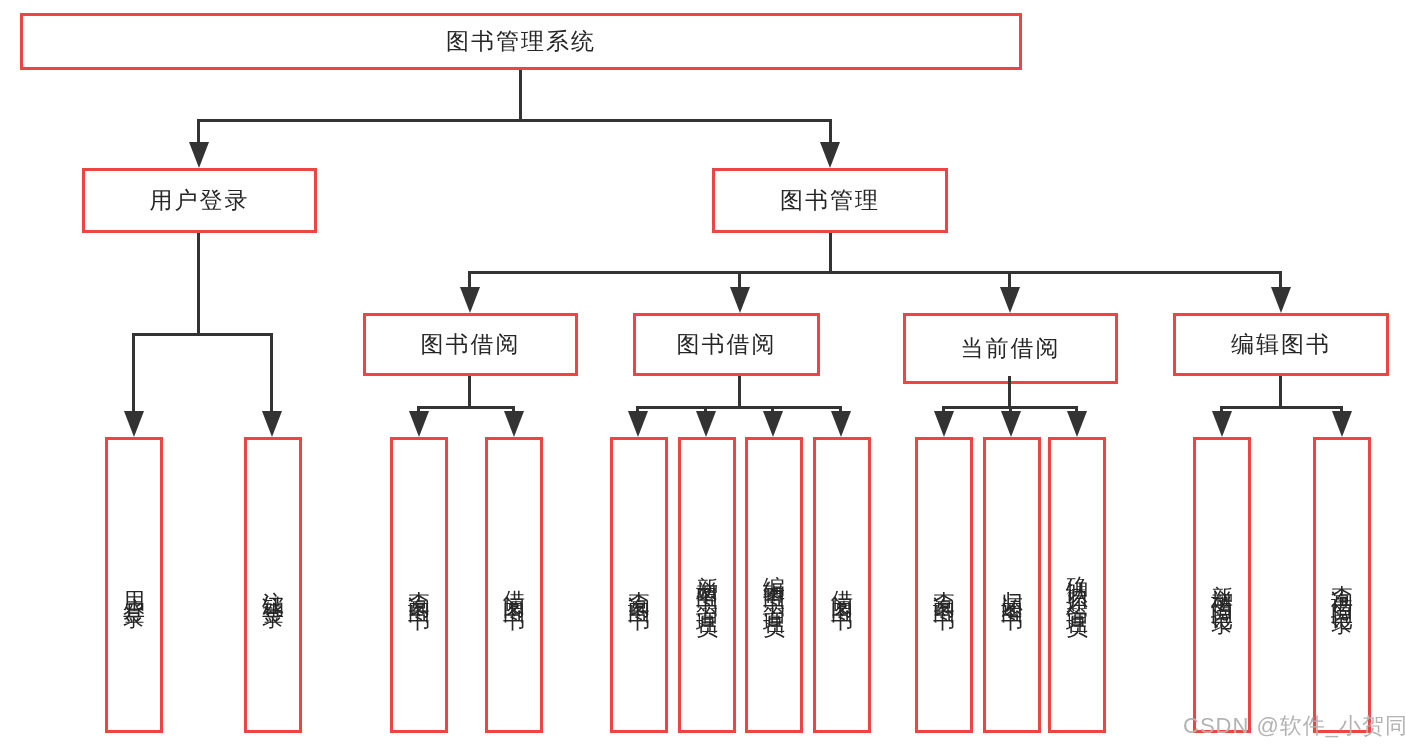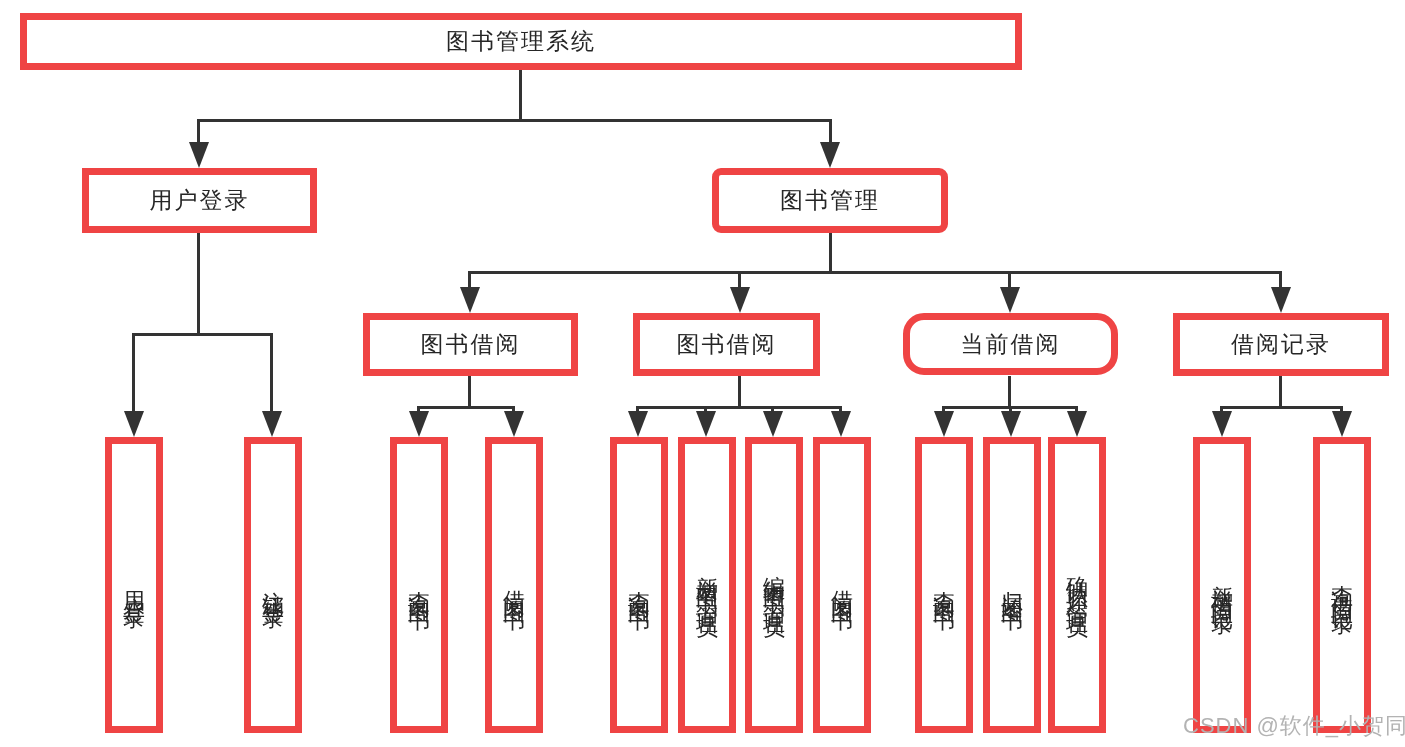--- a/index.html
+++ b/index.html
@@ -7,21 +7,21 @@
     position: relative;
     width: 1405px;
     height: 747px;
     background: #ffffff;
     font-family: "Liberation Sans", "DejaVu Sans", sans-serif;
     overflow: hidden;
   }
   .node {
     position: absolute;
     box-sizing: border-box;
-    border: 7px solid #ef4444;
+    border: 3px solid #ef4444;
     background: #ffffff;
     display: flex;
     align-items: center;
     justify-content: center;
     color: #262626;
     font-size: 23px;
     letter-spacing: 2px;
     white-space: nowrap;
   }
   .vnode {
@@ -58,21 +58,21 @@
   <div class="node" style="left:20px; top:13px; width:1002px; height:57px;">图书管理系统</div>
 
   <div class="vline" style="left:519px; top:70px; height:50px;"></div>
   <div class="hline" style="left:197px; top:119px; width:635px;"></div>
   <div class="vline" style="left:197px; top:119px; height:27px;"></div>
   <div class="arrow" style="left:189px; top:142px;"></div>
   <div class="vline" style="left:829px; top:119px; height:27px;"></div>
   <div class="arrow" style="left:820px; top:142px;"></div>
 
   <div class="node" style="left:82px; top:168px; width:235px; height:65px;">用户登录</div>
-  <div class="node" style="left:712px; top:168px; width:236px; height:65px;border-radius:9px;">图书管理</div>
+  <div class="node" style="left:712px; top:168px; width:236px; height:65px;">图书管理</div>
 
   <div class="vline" style="left:197px; top:233px; height:102px;"></div>
   <div class="hline" style="left:132px; top:333px; width:141px;"></div>
   <div class="vline" style="left:132px; top:333px; height:80px;"></div>
   <div class="arrow" style="left:124px; top:411px;"></div>
   <div class="vline" style="left:270px; top:333px; height:80px;"></div>
   <div class="arrow" style="left:262px; top:411px;"></div>
 
   <div class="vline" style="left:829px; top:233px; height:40px;"></div>
   <div class="hline" style="left:468px; top:271px; width:814px;"></div>
@@ -80,22 +80,22 @@
   <div class="arrow" style="left:460px; top:287px;"></div>
   <div class="vline" style="left:738px; top:271px; height:19px;"></div>
   <div class="arrow" style="left:730px; top:287px;"></div>
   <div class="vline" style="left:1008px; top:271px; height:19px;"></div>
   <div class="arrow" style="left:1000px; top:287px;"></div>
   <div class="vline" style="left:1279px; top:271px; height:19px;"></div>
   <div class="arrow" style="left:1271px; top:287px;"></div>
 
   <div class="node" style="left:363px; top:313px; width:215px; height:63px;">图书借阅</div>
   <div class="node" style="left:633px; top:313px; width:187px; height:63px;">图书借阅</div>
-  <div class="node" style="left:903px; top:313px; width:215px; height:62px;border-radius:21px;">当前借阅</div>
-  <div class="node" style="left:1173px; top:313px; width:216px; height:63px;">借阅记录</div>
+  <div class="node" style="left:903px; top:313px; width:215px; height:71px;">当前借阅</div>
+  <div class="node" style="left:1173px; top:313px; width:216px; height:63px;">编辑图书</div>
 
   <div class="vline" style="left:468px; top:376px; height:31px;"></div>
   <div class="vline" style="left:738px; top:376px; height:31px;"></div>
   <div class="vline" style="left:1008px; top:376px; height:31px;"></div>
   <div class="vline" style="left:1279px; top:376px; height:31px;"></div>
 
   <div class="hline" style="left:417px; top:406px; width:98px;"></div>
   <div class="hline" style="left:636px; top:406px; width:206px;"></div>
   <div class="hline" style="left:942px; top:406px; width:136px;"></div>
   <div class="hline" style="left:1220px; top:406px; width:123px;"></div>

